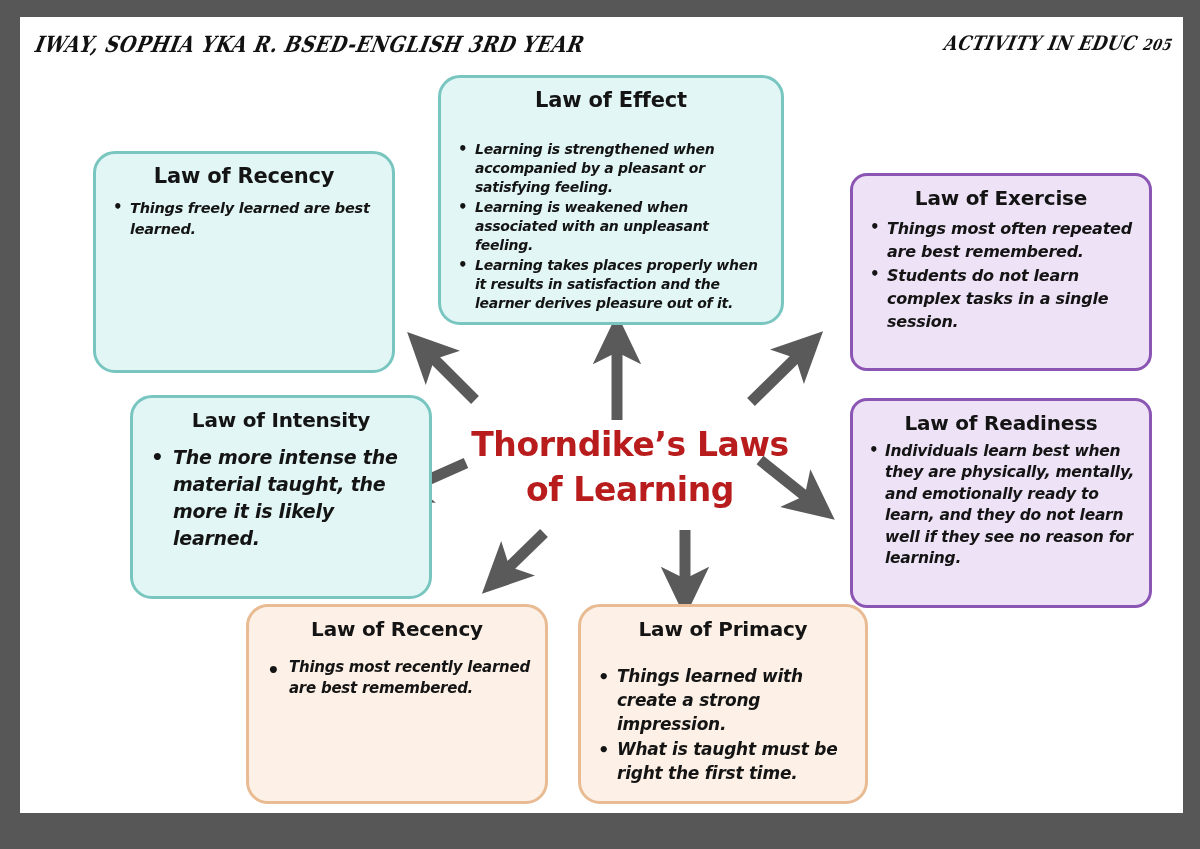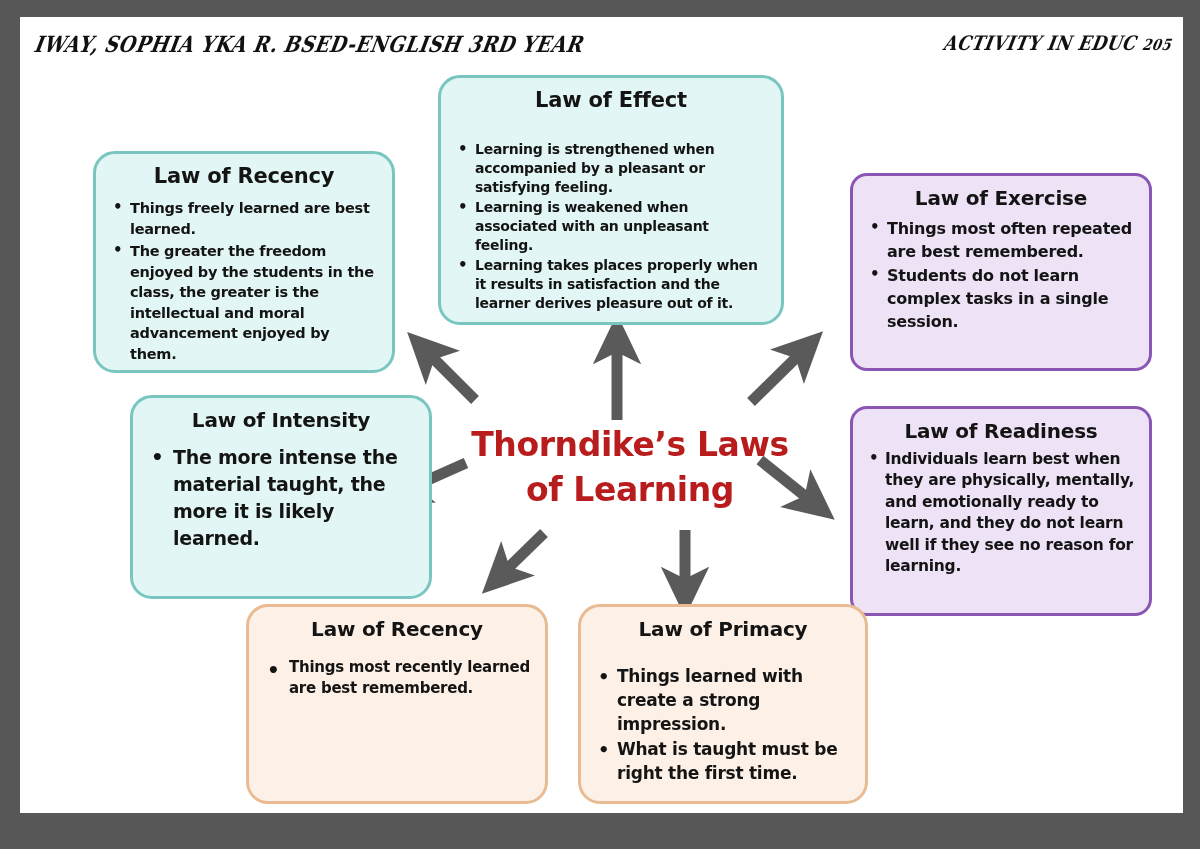--- a/index.html
+++ b/index.html
@@ -61,21 +61,21 @@
 
   .card h2 {
     text-align: center;
     font-family: "DejaVu Sans", sans-serif;
     font-weight: 700;
     font-size: 20px;
     letter-spacing: -0.2px;
     margin-bottom: 8px;
   }
 
-  .card ul { list-style: none; }
+  .card ul { list-style: none; font-style: italic; }
   .card li {
     position: relative;
     padding-left: 20px;
     margin-bottom: 2px;
     font-weight: 700;
     line-height: 1.30;
     letter-spacing: -0.25px;
   }
   .card li::before {
     content: "\2022";
@@ -96,21 +96,21 @@
 
   #card-intensity    { left: 66px; top: 378px; width: 302px; height: 204px; margin-left: 44px; }
   #card-intensity h2 { font-size: 20px; margin-bottom: 12px; }
   #card-intensity li { font-size: 19px; line-height: 1.42; padding-left: 26px; }
   #card-intensity li::before { font-size: 20px; left: 4px; }
 
   #card-exercise    { left: 830px; top: 156px; width: 302px; height: 198px; }
   #card-exercise h2 { font-size: 20px; margin-bottom: 8px; }
   #card-exercise li { font-size: 16px; line-height: 1.42; }
 
-  #card-readiness    { left: 830px; top: 389px; width: 302px; height: 210px; }
+  #card-readiness    { left: 830px; top: 381px; width: 302px; height: 210px; }
   #card-readiness h2 { font-size: 20px; margin-bottom: 6px; }
   #card-readiness li { font-size: 15.5px; line-height: 1.38; padding-left: 18px; }
   #card-readiness li::before { left: 2px; }
 
   #card-recency-bottom    { left: 226px; top: 587px; width: 302px; height: 200px; }
   #card-recency-bottom h2 { font-size: 20px; margin-bottom: 16px; }
   #card-recency-bottom li { font-size: 15px; line-height: 1.42; padding-left: 26px; }
   #card-recency-bottom li::before { font-size: 20px; left: 4px; }
 
   #card-primacy    { left: 558px; top: 587px; width: 290px; height: 200px; }
@@ -179,21 +179,20 @@
         <li>Learning is strengthened when accompanied by a pleasant or satisfying feeling.</li>
         <li>Learning is weakened when associated with an unpleasant feeling.</li>
         <li>Learning takes places properly when it results in satisfaction and the learner derives pleasure out of it.</li>
       </ul>
     </div>
 
     <div class="card teal" id="card-recency-top">
       <h2>Law of Recency</h2>
       <ul>
         <li>Things freely learned are best learned.</li>
-        <li>The greater the freedom enjoyed by the students in the class, the greater is the intellectual and moral advancement enjoyed by them.</li>
       </ul>
     </div>
 
     <div class="card teal" id="card-intensity">
       <h2>Law of Intensity</h2>
       <ul>
         <li>The more intense the material taught, the more it is likely learned.</li>
       </ul>
     </div>
 

